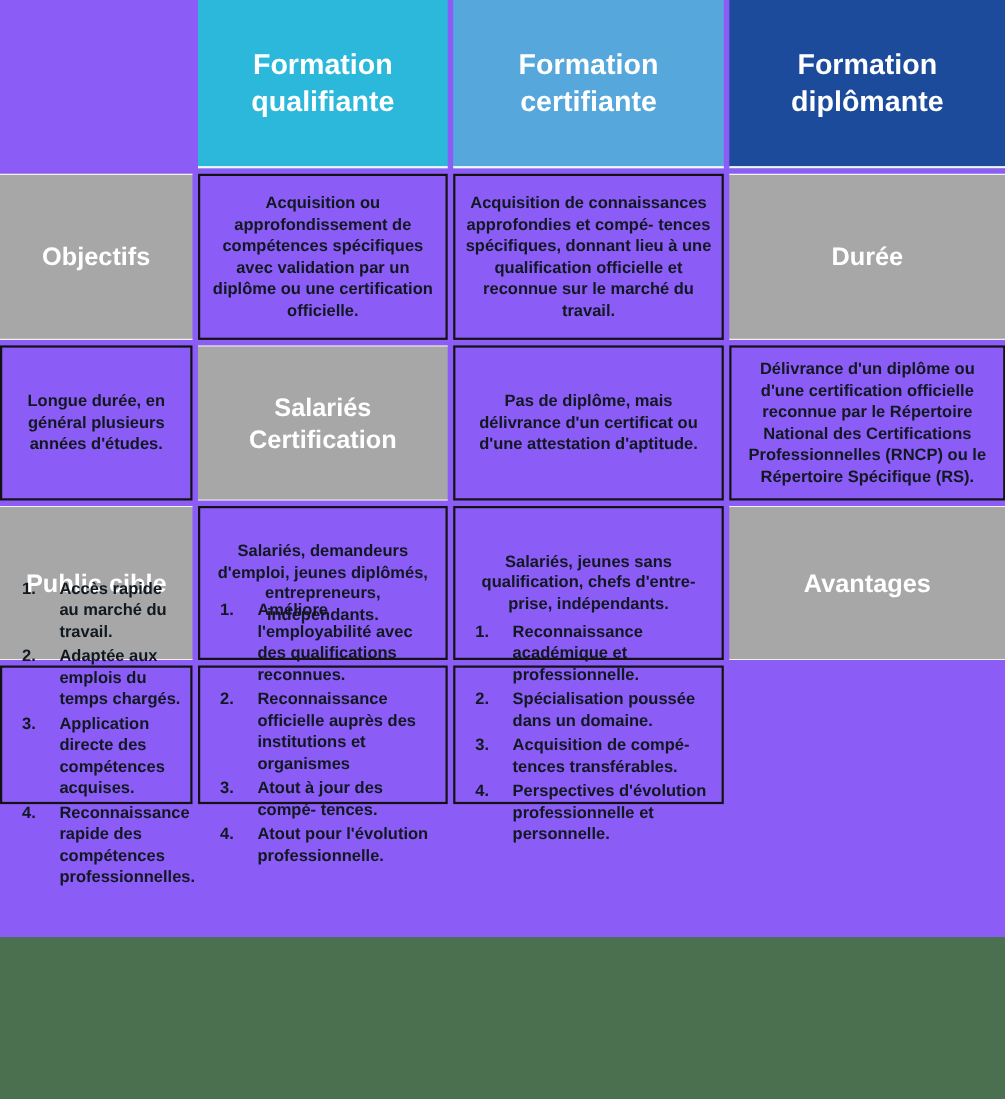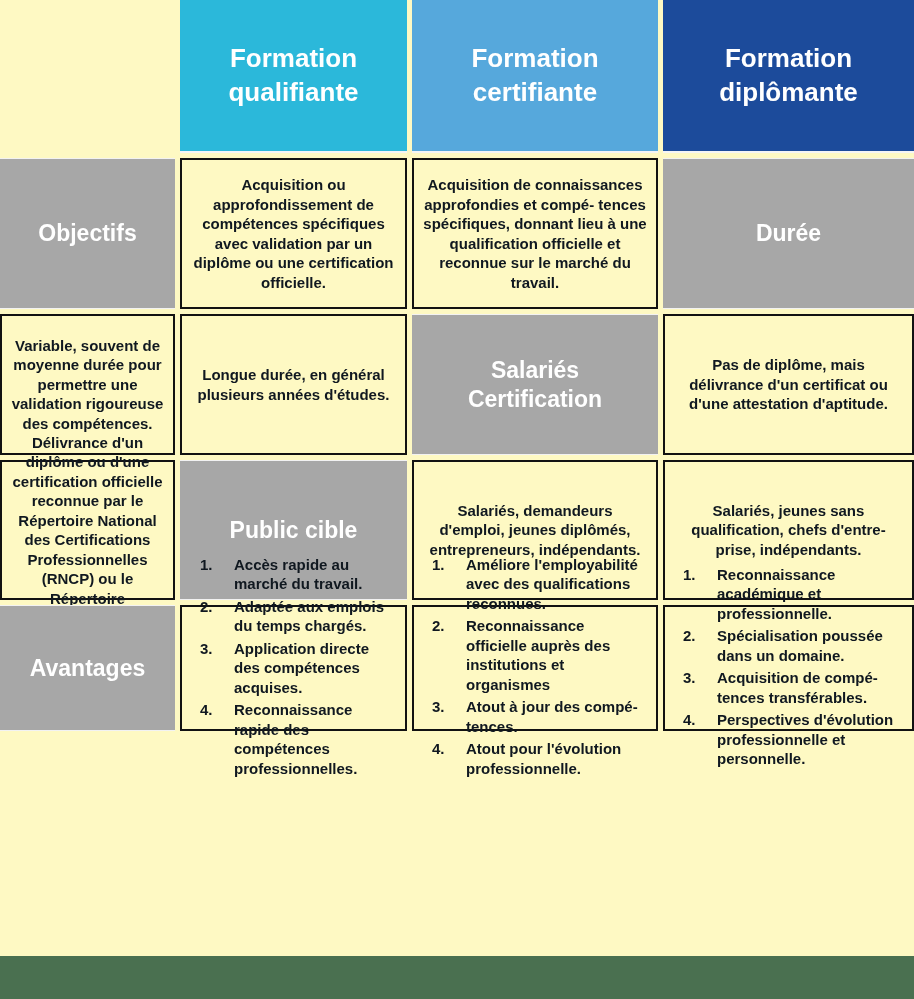--- a/index.html
+++ b/index.html
@@ -1,19 +1,19 @@
 <!DOCTYPE html>
 <html><head>
 <meta charset="utf-8">
 <style>
   html,body{margin:0;padding:0;background:#4A7050;}
   .page{
     position:relative;
-    width:914px;height:956px;
-    background:#fef9c3;
+    width:914px;height:852px;
+    background:#8b5cf6;
     font-family:"Liberation Sans","DejaVu Sans",sans-serif;
     box-sizing:border-box;
     display:grid;
     grid-template-columns:175px 227px 246px 251px;
     grid-template-rows:153px 151px 141px 140px 126px 1fr;
     column-gap:5px;row-gap:5px;
     padding-bottom:6px;
   }
   .corner{background:transparent;}
   .hdr{
@@ -62,21 +62,20 @@
   <div class="hdr hdr-c">Formation
 certifiante</div>
   <div class="hdr hdr-d">Formation
 diplômante</div>
 
   <div class="rowlabel">Objectifs</div>
   <div class="cell">Acquisition ou approfondissement de compétences spécifiques avec validation par un diplôme ou une certification officielle.</div>
   <div class="cell">Acquisition de connaissances approfondies et compé- tences spécifiques, donnant lieu à une qualification officielle et reconnue sur le marché du travail.</div>
 
   <div class="rowlabel">Durée</div>
-  <div class="cell">Variable, souvent de moyenne durée pour permettre une validation rigoureuse des compétences.</div>
   <div class="cell">Longue durée, en général plusieurs années d'études.</div>
 
   <div class="rowlabel">Salariés
 Certification</div>
   <div class="cell">Pas de diplôme, mais délivrance d'un certificat ou d'une attestation d'aptitude.</div>
   <div class="cell">Délivrance d'un diplôme ou d'une certification officielle reconnue par le Répertoire National des Certifications Professionnelles (RNCP) ou le Répertoire Spécifique (RS).</div>
 
   <div class="rowlabel">Public cible</div>
   <div class="cell">Salariés, demandeurs d'emploi, jeunes diplômés, entrepreneurs, indépendants.</div>
   <div class="cell">Salariés, jeunes sans qualification, chefs d'entre- prise, indépendants.</div>

